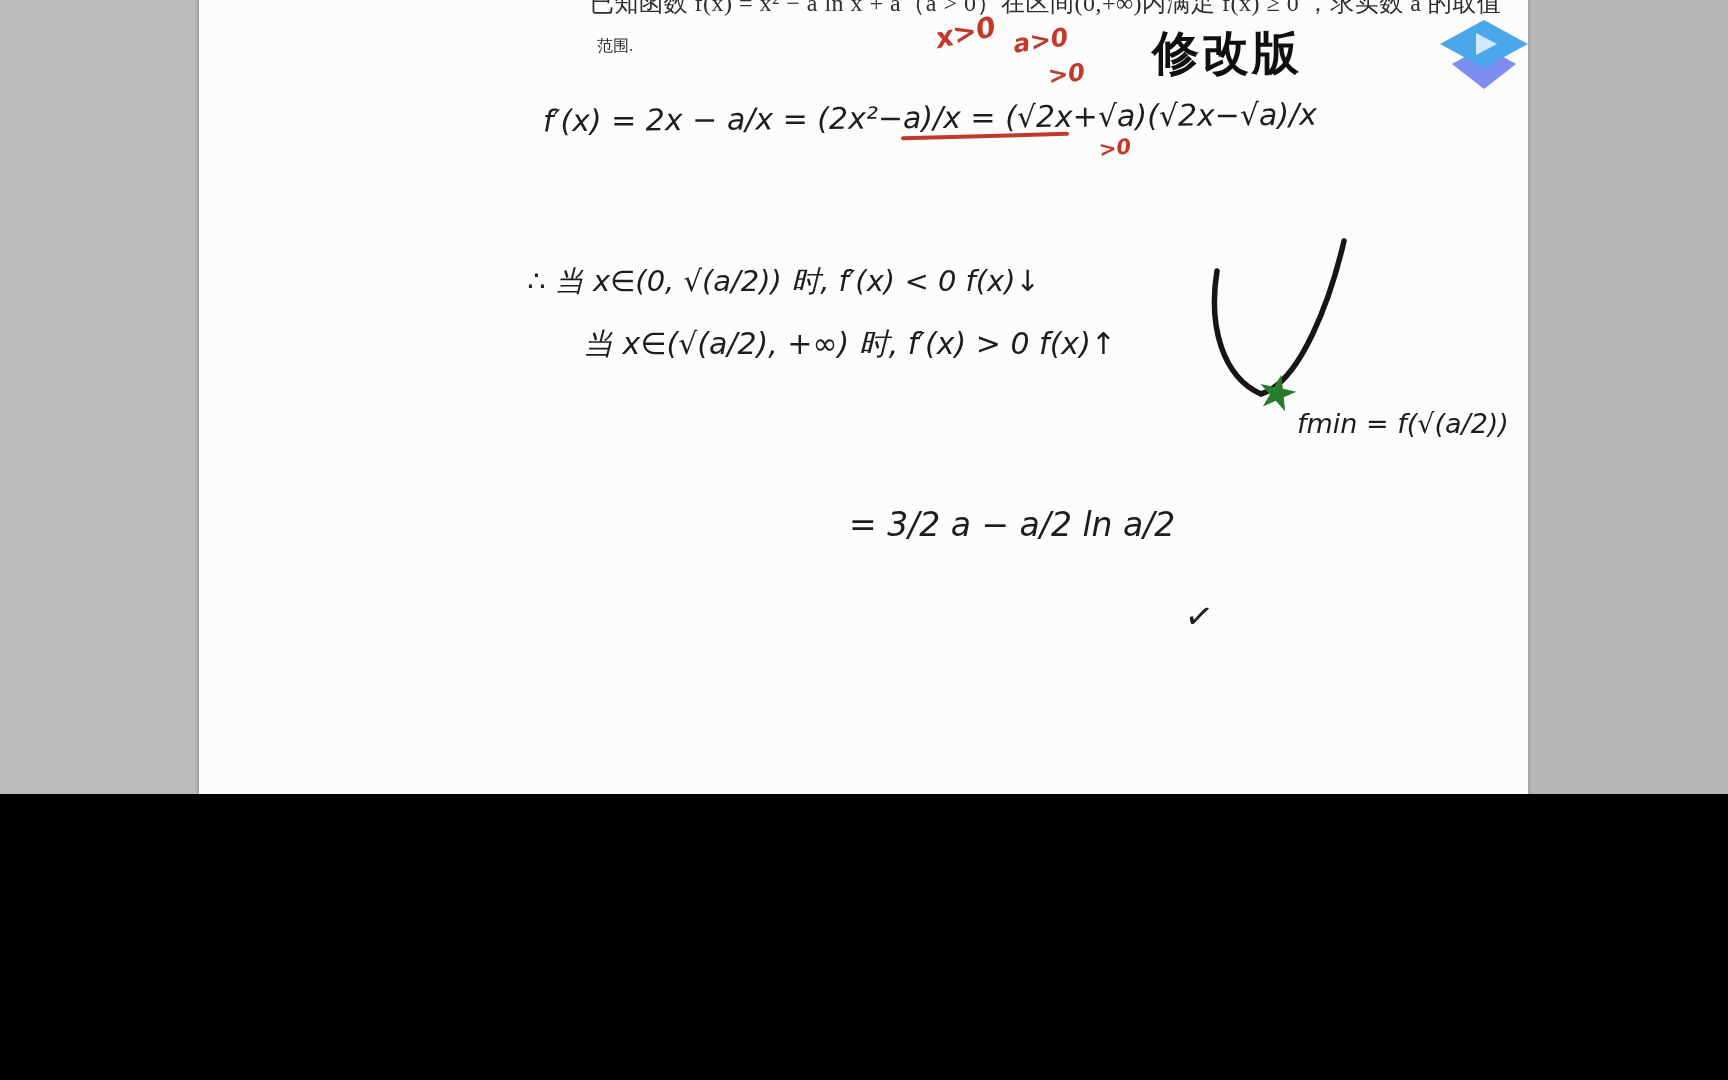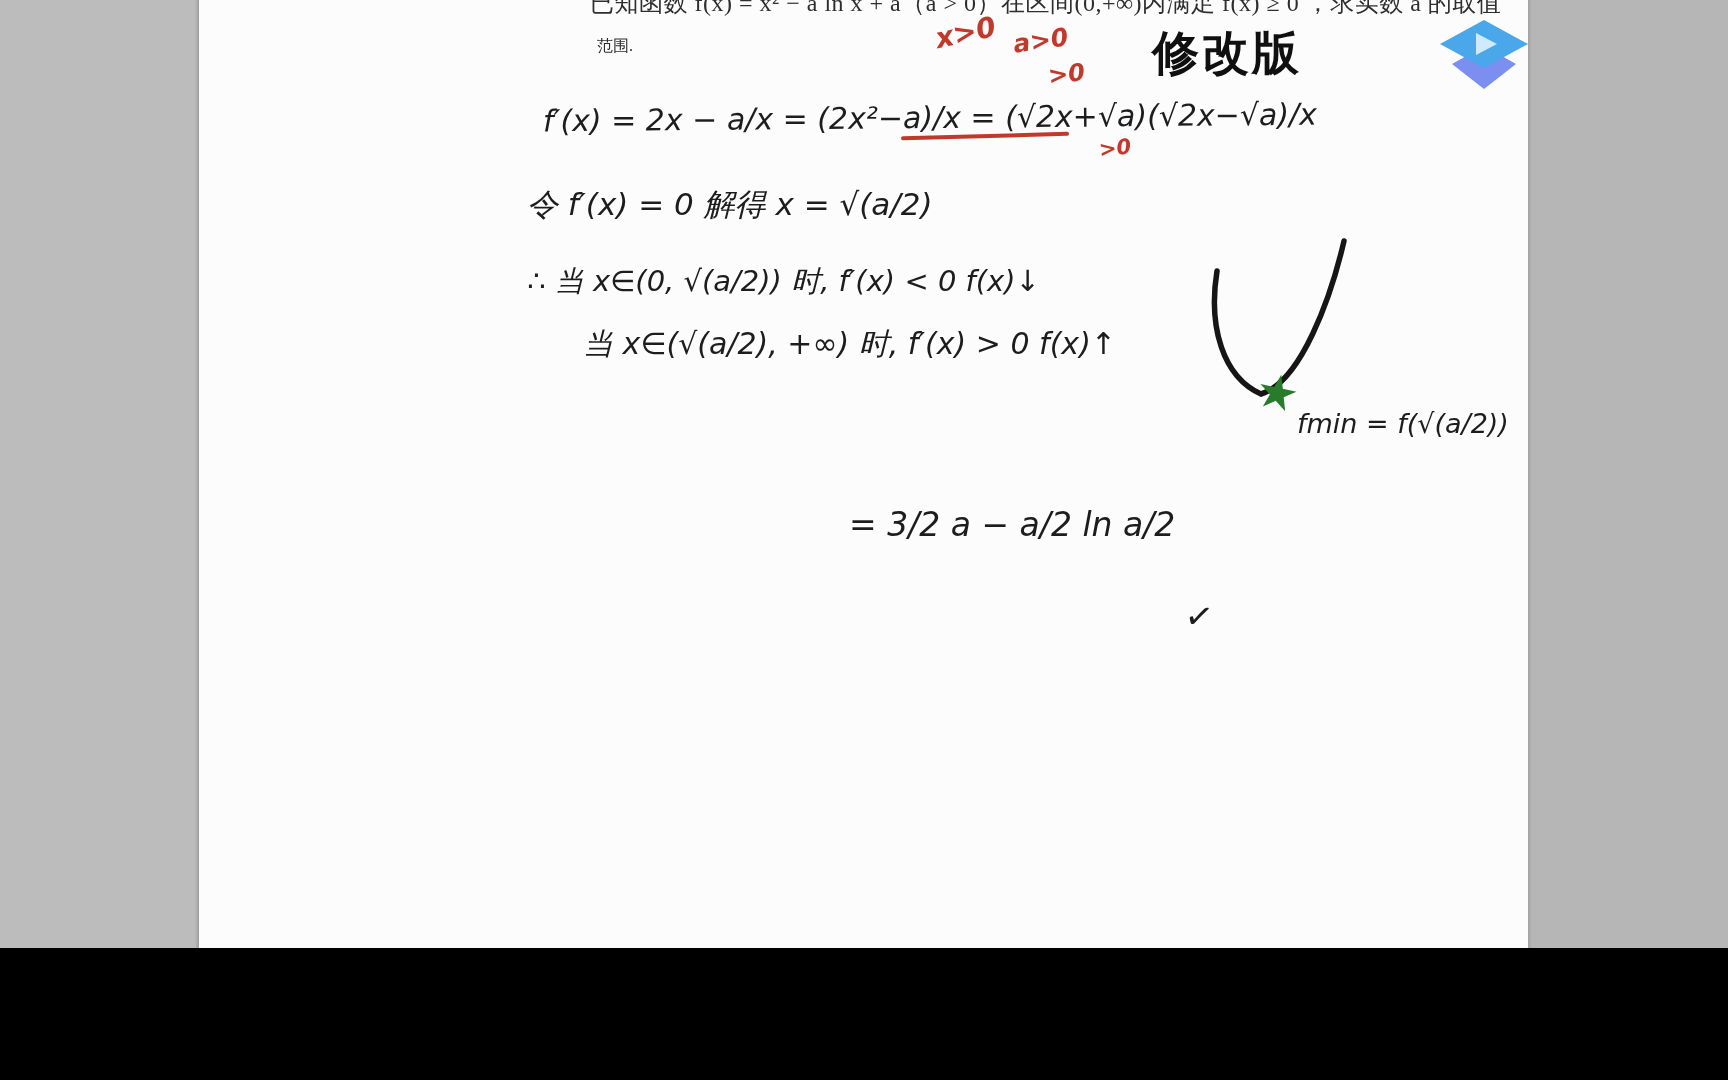--- a/index.html
+++ b/index.html
@@ -1,17 +1,17 @@
 <!DOCTYPE html>
 <html><head>
 <meta charset="utf-8">
 <style>
   html,body{margin:0;padding:0;background:#000;}
   .stage{
-    position:relative;width:1728px;height:948px;overflow:hidden;
+    position:relative;width:1728px;height:794px;overflow:hidden;
     background:#bcbcbc;font-family:"DejaVu Sans",sans-serif;
   }
   
   .left-margin{position:absolute;left:0;top:0;width:199px;height:1080px;background:#bcbcbc;}
   .left-margin::after{content:"";position:absolute;right:0;top:0;width:4px;height:100%;
     background:linear-gradient(90deg,#bcbcbc,#9d9d9d);}
   .board{position:absolute;left:199px;top:0;width:1329px;height:1080px;background:#fcfcfc;}
   .right-panel{position:absolute;left:1528px;top:0;width:200px;height:1080px;background:#b6b6b6;}
   .right-panel::before{content:"";position:absolute;left:0;top:0;width:4px;height:100%;
     background:linear-gradient(90deg,#a2a2a2,#b6b6b6);}
@@ -71,21 +71,20 @@
     <div class="printed problem-l1">已知函数 f(x) = x² − a ln x + a（a &gt; 0）在区间(0,+∞)内满足 f(x) ≥ 0 ，求实数 a 的取值</div>
     <div class="printed problem-l2">范围.</div>
 
     <div class="hand red" style="left:736px;top:16px;font-size:28px;transform:rotate(-12deg);">x&gt;0</div>
     <div class="hand red" style="left:814px;top:26px;font-size:25px;transform:rotate(-8deg);">a&gt;0</div>
     <div class="hand red" style="left:849px;top:60px;font-size:24px;transform:rotate(-6deg);">&gt;0</div>
     <div class="hand red" style="left:900px;top:136px;font-size:21px;transform:rotate(-6deg);">&gt;0</div>
     <div class="red-underline" style="left:702px;top:134px;width:168px;"></div>
 
     <div class="hand" style="left:344px;top:100px;font-size:30px;transform:rotate(-0.5deg);">f′(x) = 2x − a/x = (2x²−a)/x = (√2x+√a)(√2x−√a)/x</div>
-    <div class="hand" style="left:328px;top:184px;font-size:31px;">令 f′(x) = 0  解得 x = √(a/2)</div>
     <div class="hand" style="left:328px;top:262px;font-size:29px;">∴ 当 x∈(0, √(a/2)) 时, f′(x) &lt; 0    f(x)↓</div>
     <div class="hand" style="left:384px;top:324px;font-size:30px;">当 x∈(√(a/2), +∞) 时, f′(x) &gt; 0    f(x)↑</div>
     <div class="hand" style="left:650px;top:505px;font-size:33px;">= 3/2 a − a/2 ln a/2</div>
     <div class="hand swoosh" style="left:986px;top:596px;font-size:34px;transform:rotate(8deg);">✓</div>
 
     <div class="hand" style="left:1098px;top:408px;font-size:27px;">fmin = f(√(a/2))</div>
   </div>
 
   <svg class="curve-svg" width="152" height="172" viewBox="0 0 152 172">
     <path d="M 12,36 C 3,92 18,142 56,159 C 96,147 126,62 139,6" fill="none" stroke="#161616" stroke-width="5.5" stroke-linecap="round"></path>

